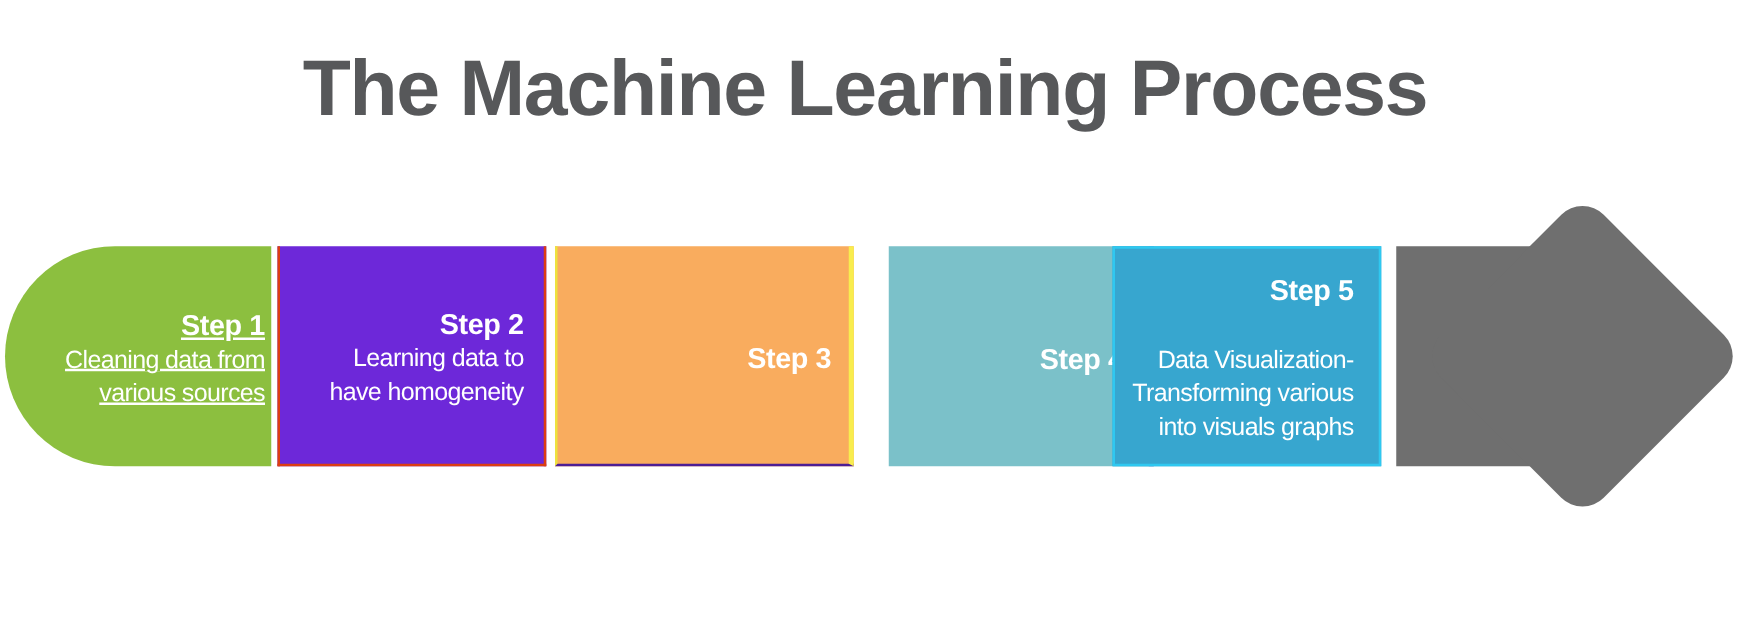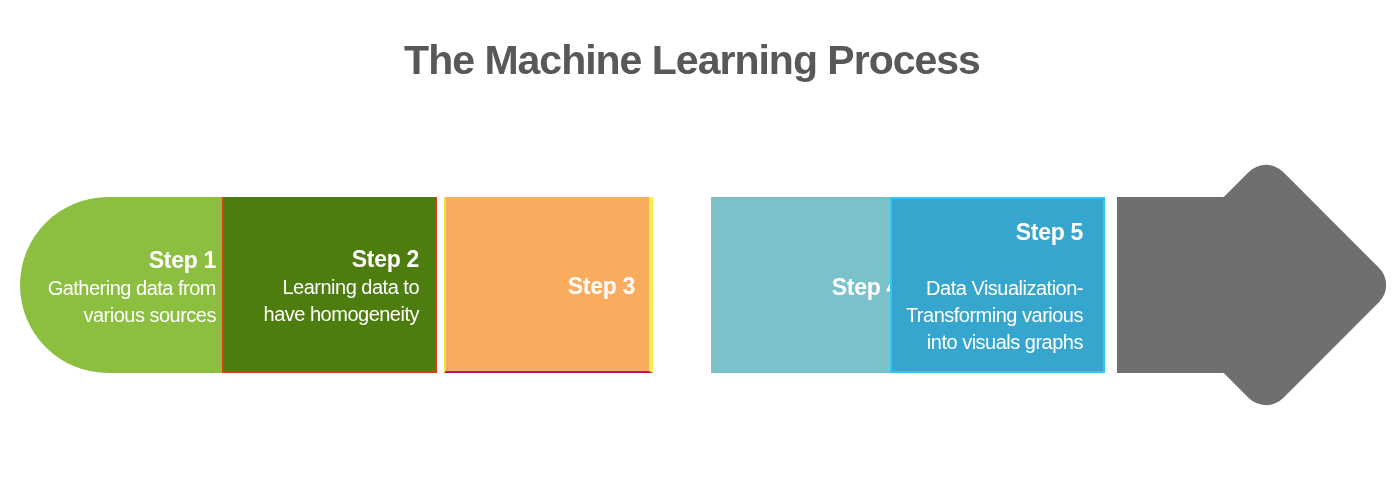--- a/index.html
+++ b/index.html
@@ -13,21 +13,21 @@
     background: #ffffff;
     overflow: hidden;
   }
 
   .title {
     position: absolute;
     top: 40px;
     left: 0;
     width: 1384px;
     text-align: center;
-    font-size: 41px;
+    font-size: 63px;
     font-weight: 800;
     letter-spacing: -1px;
     line-height: 1;
     color: #57585A;
   }
 
   .step {
     position: absolute;
     top: 197px;
     height: 176px;
@@ -46,25 +46,25 @@
     line-height: 29px;
   }
   .step .step-desc {
     font-size: 20px;
     font-weight: 400;
     letter-spacing: -0.5px;
     line-height: 27px;
     white-space: pre-line;
   }
 
-  .step-1 { left: 20px;   width: 213px; border-radius: 88px 0 0 88px; padding-right: 17px; }
+  .step-1 { left: 4px;   width: 213px; border-radius: 88px 0 0 88px; padding-right: 5px; text-decoration: underline; }
   .step-2 { left: 222px; width: 215px;
             border-left: 2px solid #DC3D12; border-right: 2px solid #DC3D12; border-bottom: 2px solid #DC3D12; }
-  .step-3 { left: 444px; width: 209px; padding-right: 14px;
-            border-left: 2px solid #EDE23F; border-right: 4px solid #F8ED4E; border-bottom: 2px solid #be185d; }
+  .step-3 { left: 444px; width: 239px; padding-right: 14px;
+            border-left: 2px solid #EDE23F; border-right: 4px solid #F8ED4E; border-bottom: 2px solid #4c1d95; }
   .step-4 { left: 711px; width: 212px; padding-right: 20px;
             border-right: 4px solid #8183E6; }
   .step-5 { left: 890px; width: 215px; padding-right: 20px;
             border: 2px solid #2FC8F0; gap: 28px; }
 
   .arrow-shaft {
     position: absolute;
     left: 1117px;
     top: 197px;
     width: 130px;
@@ -82,25 +82,25 @@
 </style>
 </head>
 <body>
 
 <div class="canvas">
 
   <div class="title" style="color: rgb(87, 88, 90);">The Machine Learning Process</div>
 
   <div class="step step-1" style="background-color: rgb(140, 191, 63);">
     <div class="step-label">Step 1</div>
-    <div class="step-desc">Gathering data from
+    <div class="step-desc">Cleaning data from
 various sources</div>
   </div>
 
-  <div class="step step-2" style="background-color: #4d7c0f;">
+  <div class="step step-2" style="background-color: #6d28d9;">
     <div class="step-label">Step 2</div>
     <div class="step-desc">Learning data to
 have homogeneity</div>
   </div>
 
   <div class="step step-3" style="background-color: rgb(249, 172, 94);">
     <div class="step-label">Step 3</div>
   </div>
 
   <div class="step step-4" style="background-color: rgb(123, 193, 201);">

